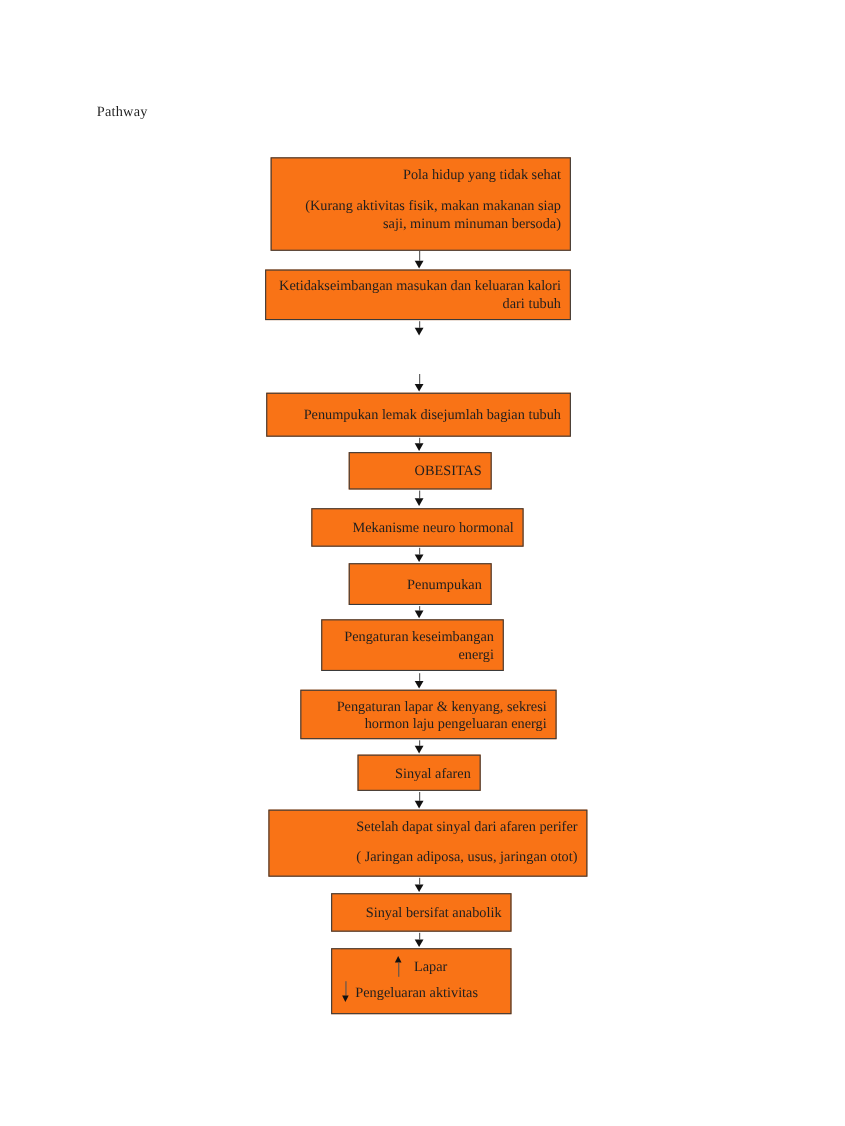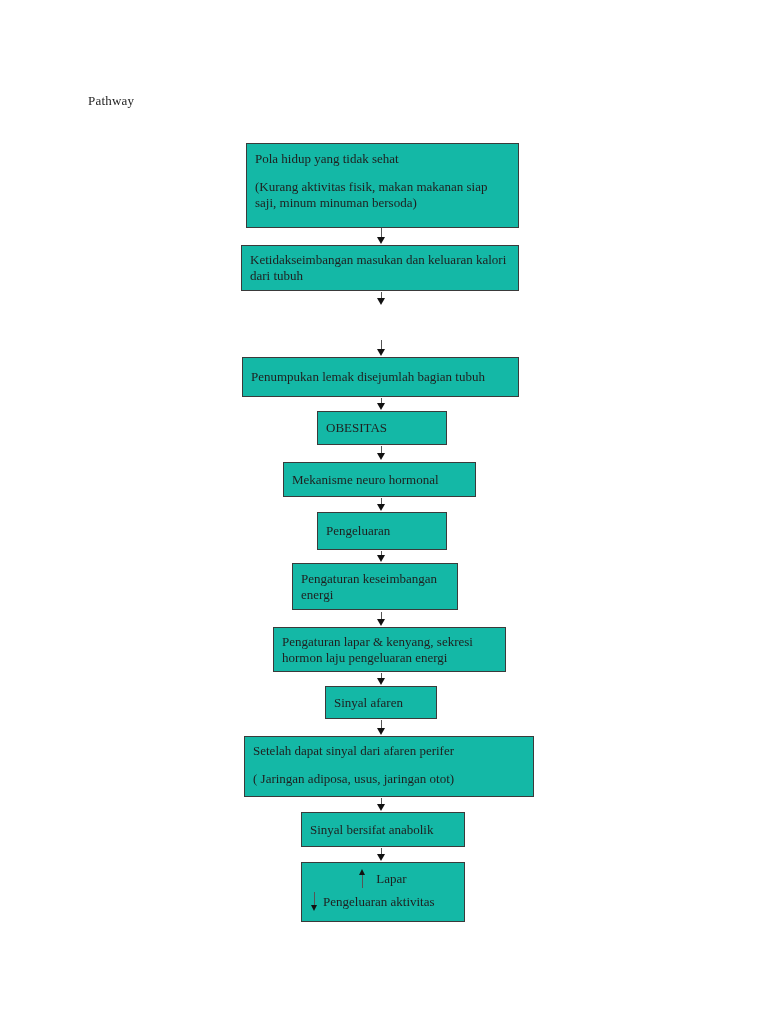--- a/index.html
+++ b/index.html
@@ -16,26 +16,26 @@
     position: absolute;
     left: 88px;
     top: 93px;
     font-size: 13px;
     letter-spacing: 0.2px;
   }
   .node {
     position: absolute;
     box-sizing: border-box;
     border: 1px solid #3a3a3a;
-    background: #14b8a6;
+    background: #f97316;
     display: flex;
     flex-direction: column;
     justify-content: center;
     align-items: center;
-    text-align: left;
+    text-align: right;
     font-size: 13px;
     line-height: 16px;
     padding: 2px 8px;
   }
   .node .line { width: 100%; }
   .node .gap { margin-top: 12px; }
   .node.top-align { justify-content: flex-start; }
   
   .connector {
     position: absolute;
@@ -131,21 +131,21 @@
   <div class="node" style="left:283px;top:462px;width:193px;height:35px">
     <div class="line">Mekanisme neuro hormonal</div>
   </div>
 
   <div class="connector" style="left:375px;top:498px;height:13px">
       <span class="stem"></span>
       <span class="head"></span>
     </div>
 
   <div class="node" style="left:317px;top:512px;width:130px;height:38px">
-    <div class="line">Pengeluaran</div>
+    <div class="line">Penumpukan</div>
   </div>
 
   <div class="connector" style="left:375px;top:551px;height:11px">
       <span class="stem"></span>
       <span class="head"></span>
     </div>
 
   <div class="node" style="left:292px;top:563px;width:166px;height:47px">
     <div class="line">Pengaturan keseimbangan energi</div>
   </div>

